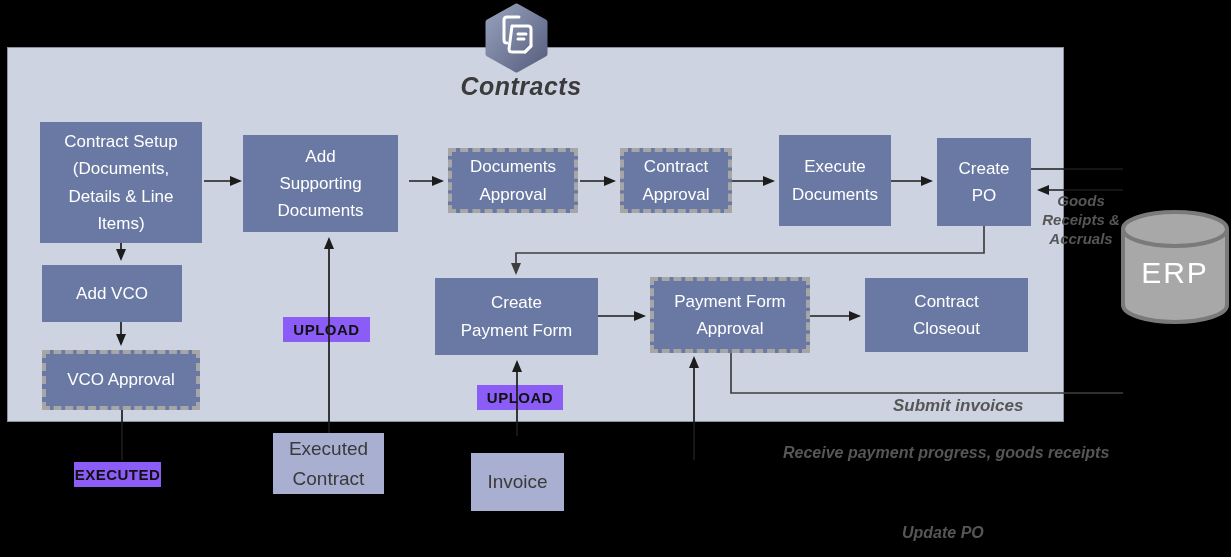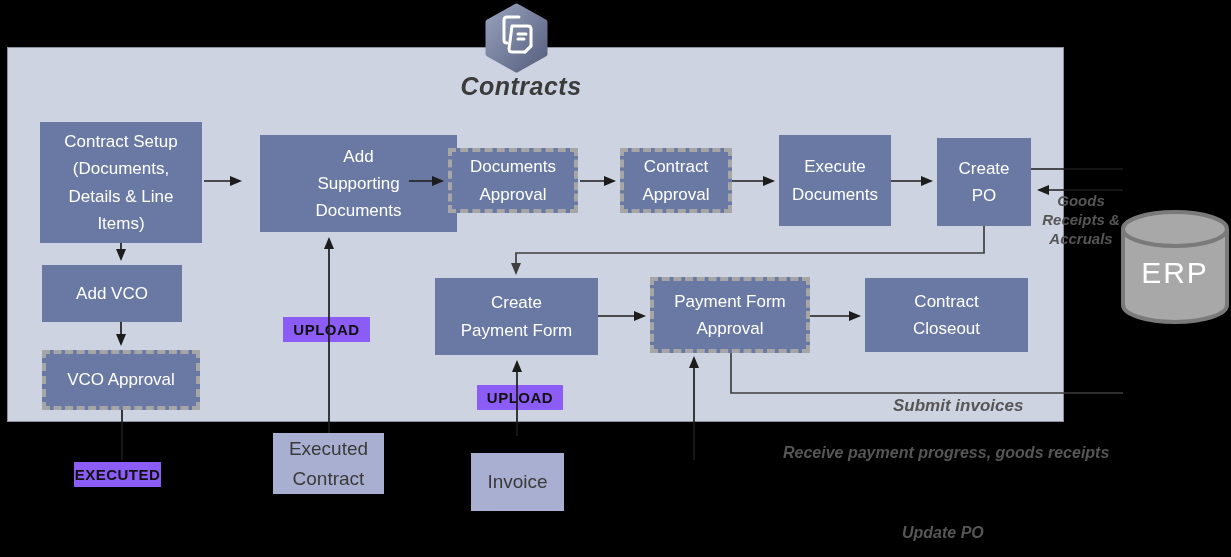--- a/index.html
+++ b/index.html
@@ -102,21 +102,21 @@
   <svg id="erp" width="112" height="118" viewBox="0 0 112 118">
     <path d="M4,21 v76 a52,17 0 0 0 104,0 v-76" fill="#a8a8a8" stroke="#7a7a7a" stroke-width="4"></path>
     <ellipse cx="56" cy="21" rx="52" ry="17" fill="#a8a8a8" stroke="#7a7a7a" stroke-width="4"></ellipse>
     <text x="56" y="75" text-anchor="middle" fill="#ffffff" font-size="30" font-family="Liberation Sans, sans-serif" letter-spacing="2">ERP</text>
   </svg>
 
 <div class="node process" style="left: 40px; top: 122px; width: 162px; height: 121px;">Contract Setup
 (Documents,
 Details &amp; Line
 Items)</div>
-    <div class="node process" style="left: 260px; top: 135px; width: 197px; height: 97px;">Add
+    <div class="node process" style="left: 243px; top: 135px; width: 155px; height: 97px;">Add
 Supporting
 Documents</div>
     <div class="node process dashed" style="left: 448px; top: 148px; width: 130px; height: 65px;">Documents
 Approval</div>
     <div class="node process dashed" style="left: 620px; top: 148px; width: 112px; height: 65px;">Contract
 Approval</div>
     <div class="node process" style="left: 779px; top: 135px; width: 112px; height: 91px;">Execute
 Documents</div>
     <div class="node process" style="left: 937px; top: 138px; width: 94px; height: 88px;">Create
 PO</div>

